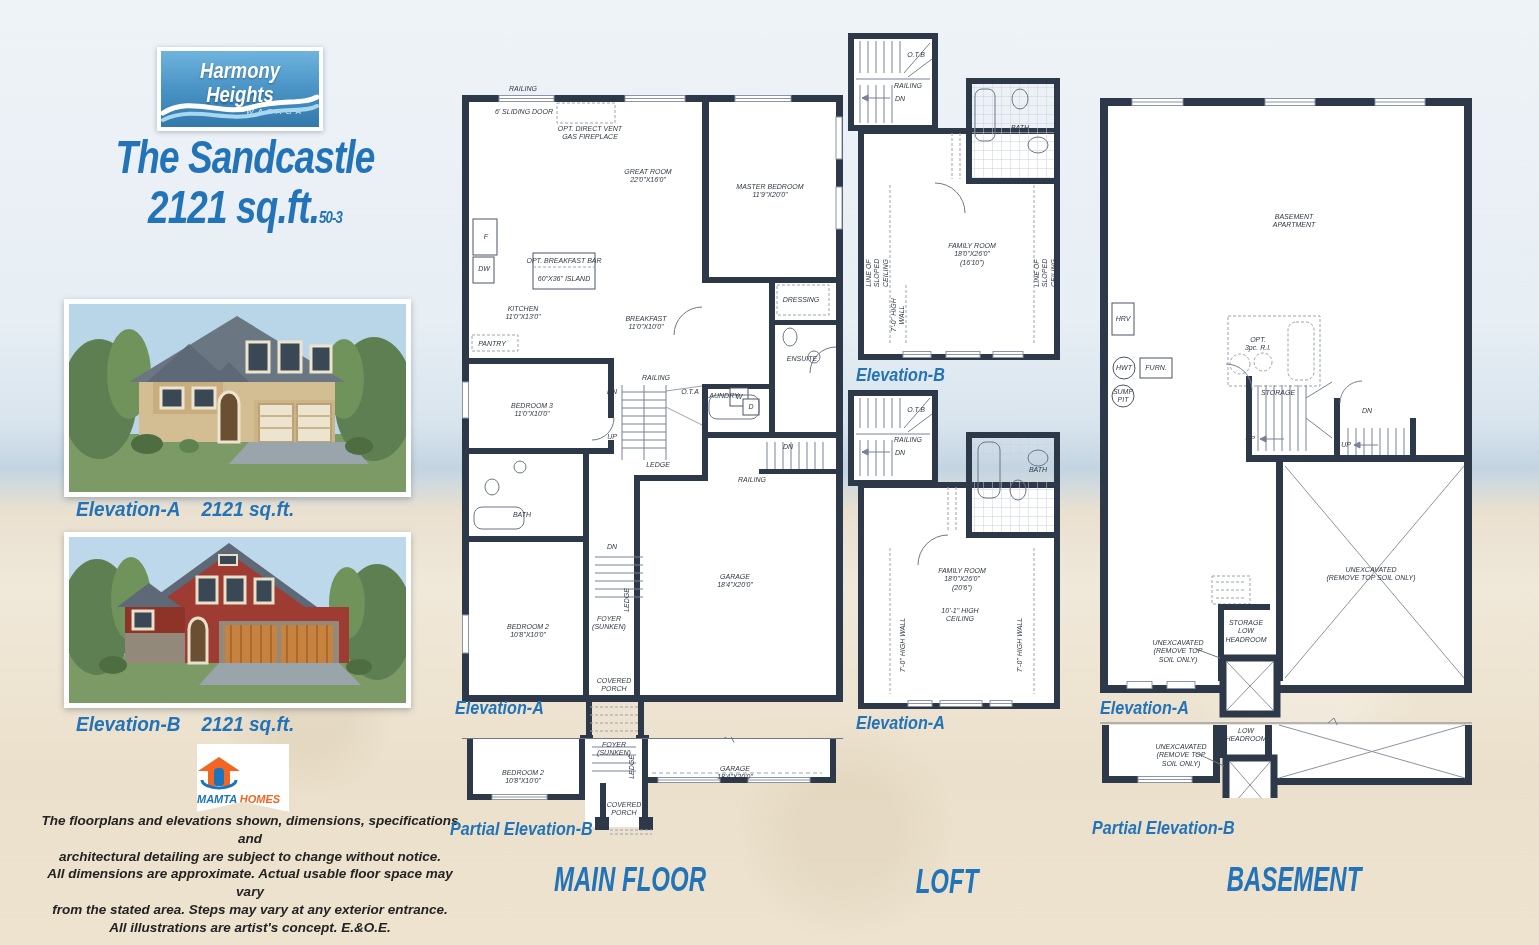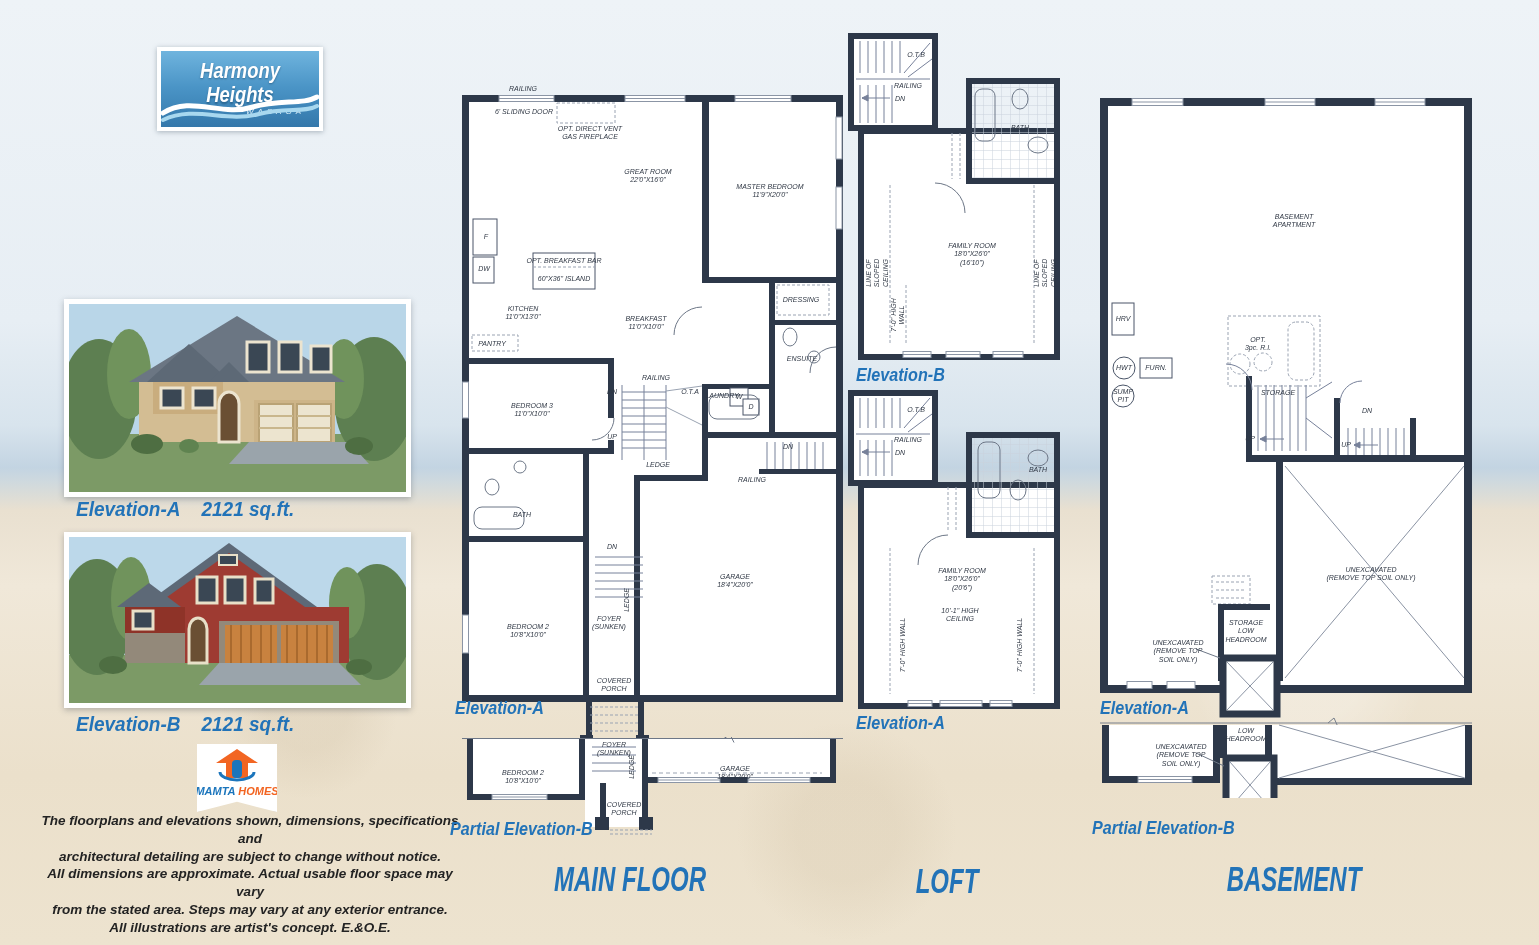--- a/index.html
+++ b/index.html
@@ -22,23 +22,23 @@
     text-shadow:0 1px 2px rgba(0,40,70,.4);transform:scale(.92,1.08);}
   .logo-sub{color:#d8edf8;font-size:8px;letter-spacing:4px;text-align:right;padding-right:14px;margin-top:1px;}
   .logo-wave{position:absolute;left:0;bottom:2px;width:100%;height:34px;}
   .model-title{position:absolute;left:50px;top:134px;width:390px;text-align:center;color:var(--blue);}
   .model-name{font-size:42px;font-weight:bold;transform:scale(.88,1.08);letter-spacing:-1px;}
   .model-size-row{font-size:42px;font-weight:bold;transform:scale(.88,1.08);letter-spacing:-1px;margin-top:2px;}
   .model-code{font-size:15px;font-weight:bold;vertical-align:baseline;}
   .photo{position:absolute;left:64px;width:347px;border:5px solid #fff;box-shadow:0 2px 6px rgba(60,70,80,.35);background:#cfe2ee;}
   .photo svg{display:block;}
   .caption{position:absolute;left:76px;color:var(--blue);font-weight:bold;font-size:20px;display:flex;gap:22px;transform:scale(.95,1.05);transform-origin:left;}
-  .badge{position:absolute;left:197px;top:744px;width:80px;height:68px;background:#fff;
+  .badge{position:absolute;left:197px;top:744px;width:92px;height:68px;background:#fff;
     clip-path:polygon(0 0,100% 0,100% 100%,50% 85%,0 100%);box-shadow:0 1px 3px rgba(0,0,0,.2);
-    display:flex;flex-direction:column;align-items:center;padding-top:4px;}
+    display:flex;flex-direction:column;align-items:flex-start;padding-top:12px;}
   .badge-text{font-size:11px;font-weight:bold;margin-top:1px;white-space:nowrap;}
   .badge-text .m{color:#1b75bc;} .badge-text .h{color:#f26522;}
   .disclaimer{position:absolute;left:36px;top:812px;width:428px;text-align:center;
     font-size:13.5px;font-weight:bold;color:#232323;line-height:1.32;white-space:pre-line;}
   
   .plan{position:absolute;}
   .lbl{position:absolute;font-size:7px;line-height:1.2;color:var(--ink);text-align:center;
     white-space:pre-line;transform:translate(-50%,-50%);pointer-events:none;}
   .lbl.v{transform:translate(-50%,-50%) rotate(-90deg);white-space:pre;}
   .elab{position:absolute;color:var(--blue);font-weight:bold;font-size:17px;transform:scale(.95,1.05);transform-origin:left;white-space:nowrap;}
@@ -53,20 +53,24 @@
 
   <div class="logo-box">
     <div class="logo-title">Harmony Heights</div>
     <div class="logo-sub">WASAGA</div>
     <svg class="logo-wave" viewBox="0 0 158 34">
       <path d="M2,22 C30,4 60,26 92,16 C118,8 142,14 156,6" fill="none" stroke="#ffffff" stroke-width="5" stroke-linecap="round"></path>
       <path d="M2,29 C34,14 64,32 98,23 C124,16 144,22 156,15" fill="none" stroke="#a8d8ef" stroke-width="4" stroke-linecap="round"></path>
     </svg>
   </div>
 
+  <div class="model-title">
+    <div class="model-name">The Sandcastle</div>
+    <div class="model-size-row"><span>2121 sq.ft.</span><span class="model-code">50-3</span></div>
+  </div>
 
   <figure class="photo" style="top:299px;height:198px;">
     <svg width="337" height="188" viewBox="0 0 337 188">
       <rect width="337" height="188" fill="#b9d6e8"></rect>
       <rect y="130" width="337" height="58" fill="#7c9a66"></rect>
       <ellipse cx="30" cy="95" rx="38" ry="60" fill="#5d7f51"></ellipse>
         <ellipse cx="60" cy="70" rx="22" ry="45" fill="#70935c"></ellipse>
       <ellipse cx="305" cy="95" rx="40" ry="62" fill="#5d7f51"></ellipse>
         <ellipse cx="275" cy="75" rx="20" ry="40" fill="#70935c"></ellipse>
       <polygon points="168,12 60,78 276,78" fill="#6b7683"></polygon>

